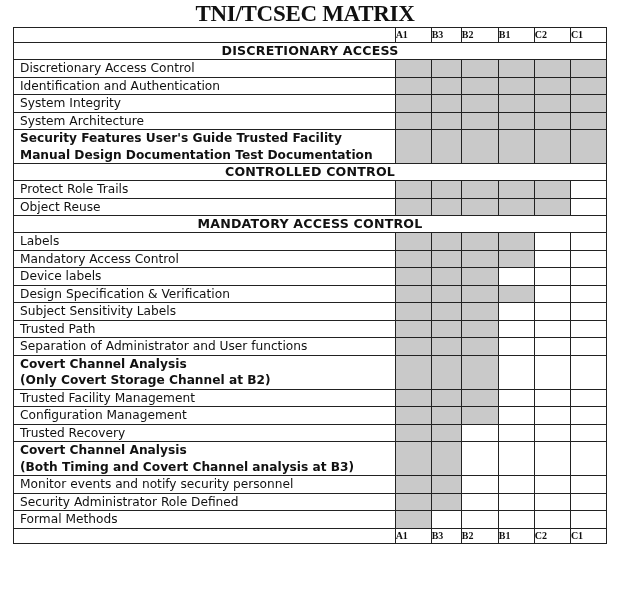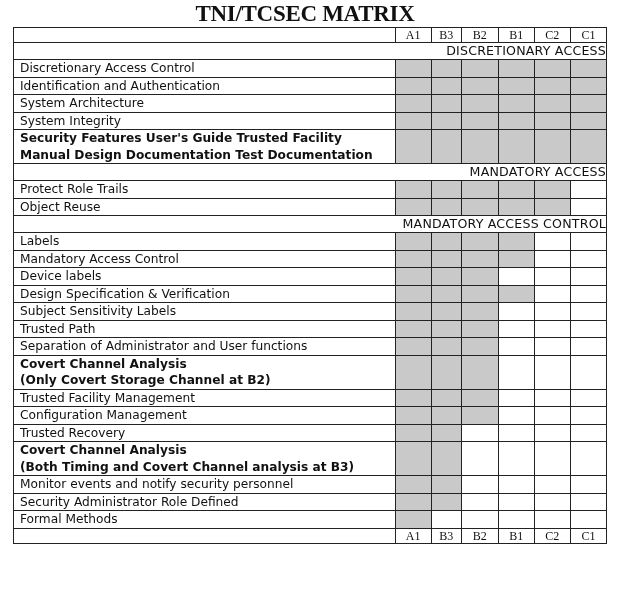--- a/index.html
+++ b/index.html
@@ -26,27 +26,27 @@
     padding: 0;
     vertical-align: middle;
   }
   col.c-label { width: 381px; }
   col.c-lvl { width: 36px; }
   col.c-b3 { width: 30px; }
   col.c-b2 { width: 37px; }
   tr.head td, tr.foot td { height: 14px; }
   td.lvl-head {
     font-family: "Liberation Serif", "DejaVu Serif", serif;
-    font-weight: normal; font-size: 12px;
-    text-align: center; line-height: 14px;
+    font-weight: bold; font-size: 10px;
+    line-height: 14px;
   }
   tr.section td {
     height: 16px;
-    text-align: right;
-    font-weight: normal;
+    text-align: center;
+    font-weight: bold;
     font-size: 12.6px;
     line-height: 16px;
     letter-spacing: 0.2px;
     margin-top: 47px;
   }
   tr.row td { height: 16px; }
   tr.row.double td { height: 33px; font-weight: bold; }
   td.label {
     padding-left: 6px !important;
     line-height: 16.5px;
@@ -101,32 +101,32 @@
         </td>
         <td class="on"></td>
         <td class="on"></td>
         <td class="on"></td>
         <td class="on"></td>
         <td class="on"></td>
         <td class="on"></td>
       </tr>
       <tr class="row">
         <td class="label">
+          <div>System Integrity</div>
+        </td>
+        <td class="on"></td>
+        <td class="on"></td>
+        <td class="on"></td>
+        <td class="on"></td>
+        <td class="on"></td>
+        <td class="on"></td>
+      </tr>
+      <tr class="row">
+        <td class="label">
           <div>System Architecture</div>
-        </td>
-        <td class="on"></td>
-        <td class="on"></td>
-        <td class="on"></td>
-        <td class="on"></td>
-        <td class="on"></td>
-        <td class="on"></td>
-      </tr>
-      <tr class="row">
-        <td class="label">
-          <div>System Integrity</div>
         </td>
         <td class="on"></td>
         <td class="on"></td>
         <td class="on"></td>
         <td class="on"></td>
         <td class="on"></td>
         <td class="on"></td>
       </tr>
       <tr class="row double">
         <td class="label">
@@ -134,21 +134,21 @@
           <div>Manual Design Documentation Test Documentation</div>
         </td>
         <td class="on"></td>
         <td class="on"></td>
         <td class="on"></td>
         <td class="on"></td>
         <td class="on"></td>
         <td class="on"></td>
       </tr>
       <tr class="section">
-        <td colspan="7">MANDATORY ACCESS</td>
+        <td colspan="7">CONTROLLED CONTROL</td>
       </tr>
       <tr class="row">
         <td class="label">
           <div>Protect Role Trails</div>
         </td>
         <td class="on"></td>
         <td class="on"></td>
         <td class="on"></td>
         <td class="on"></td>
         <td class="on"></td>

